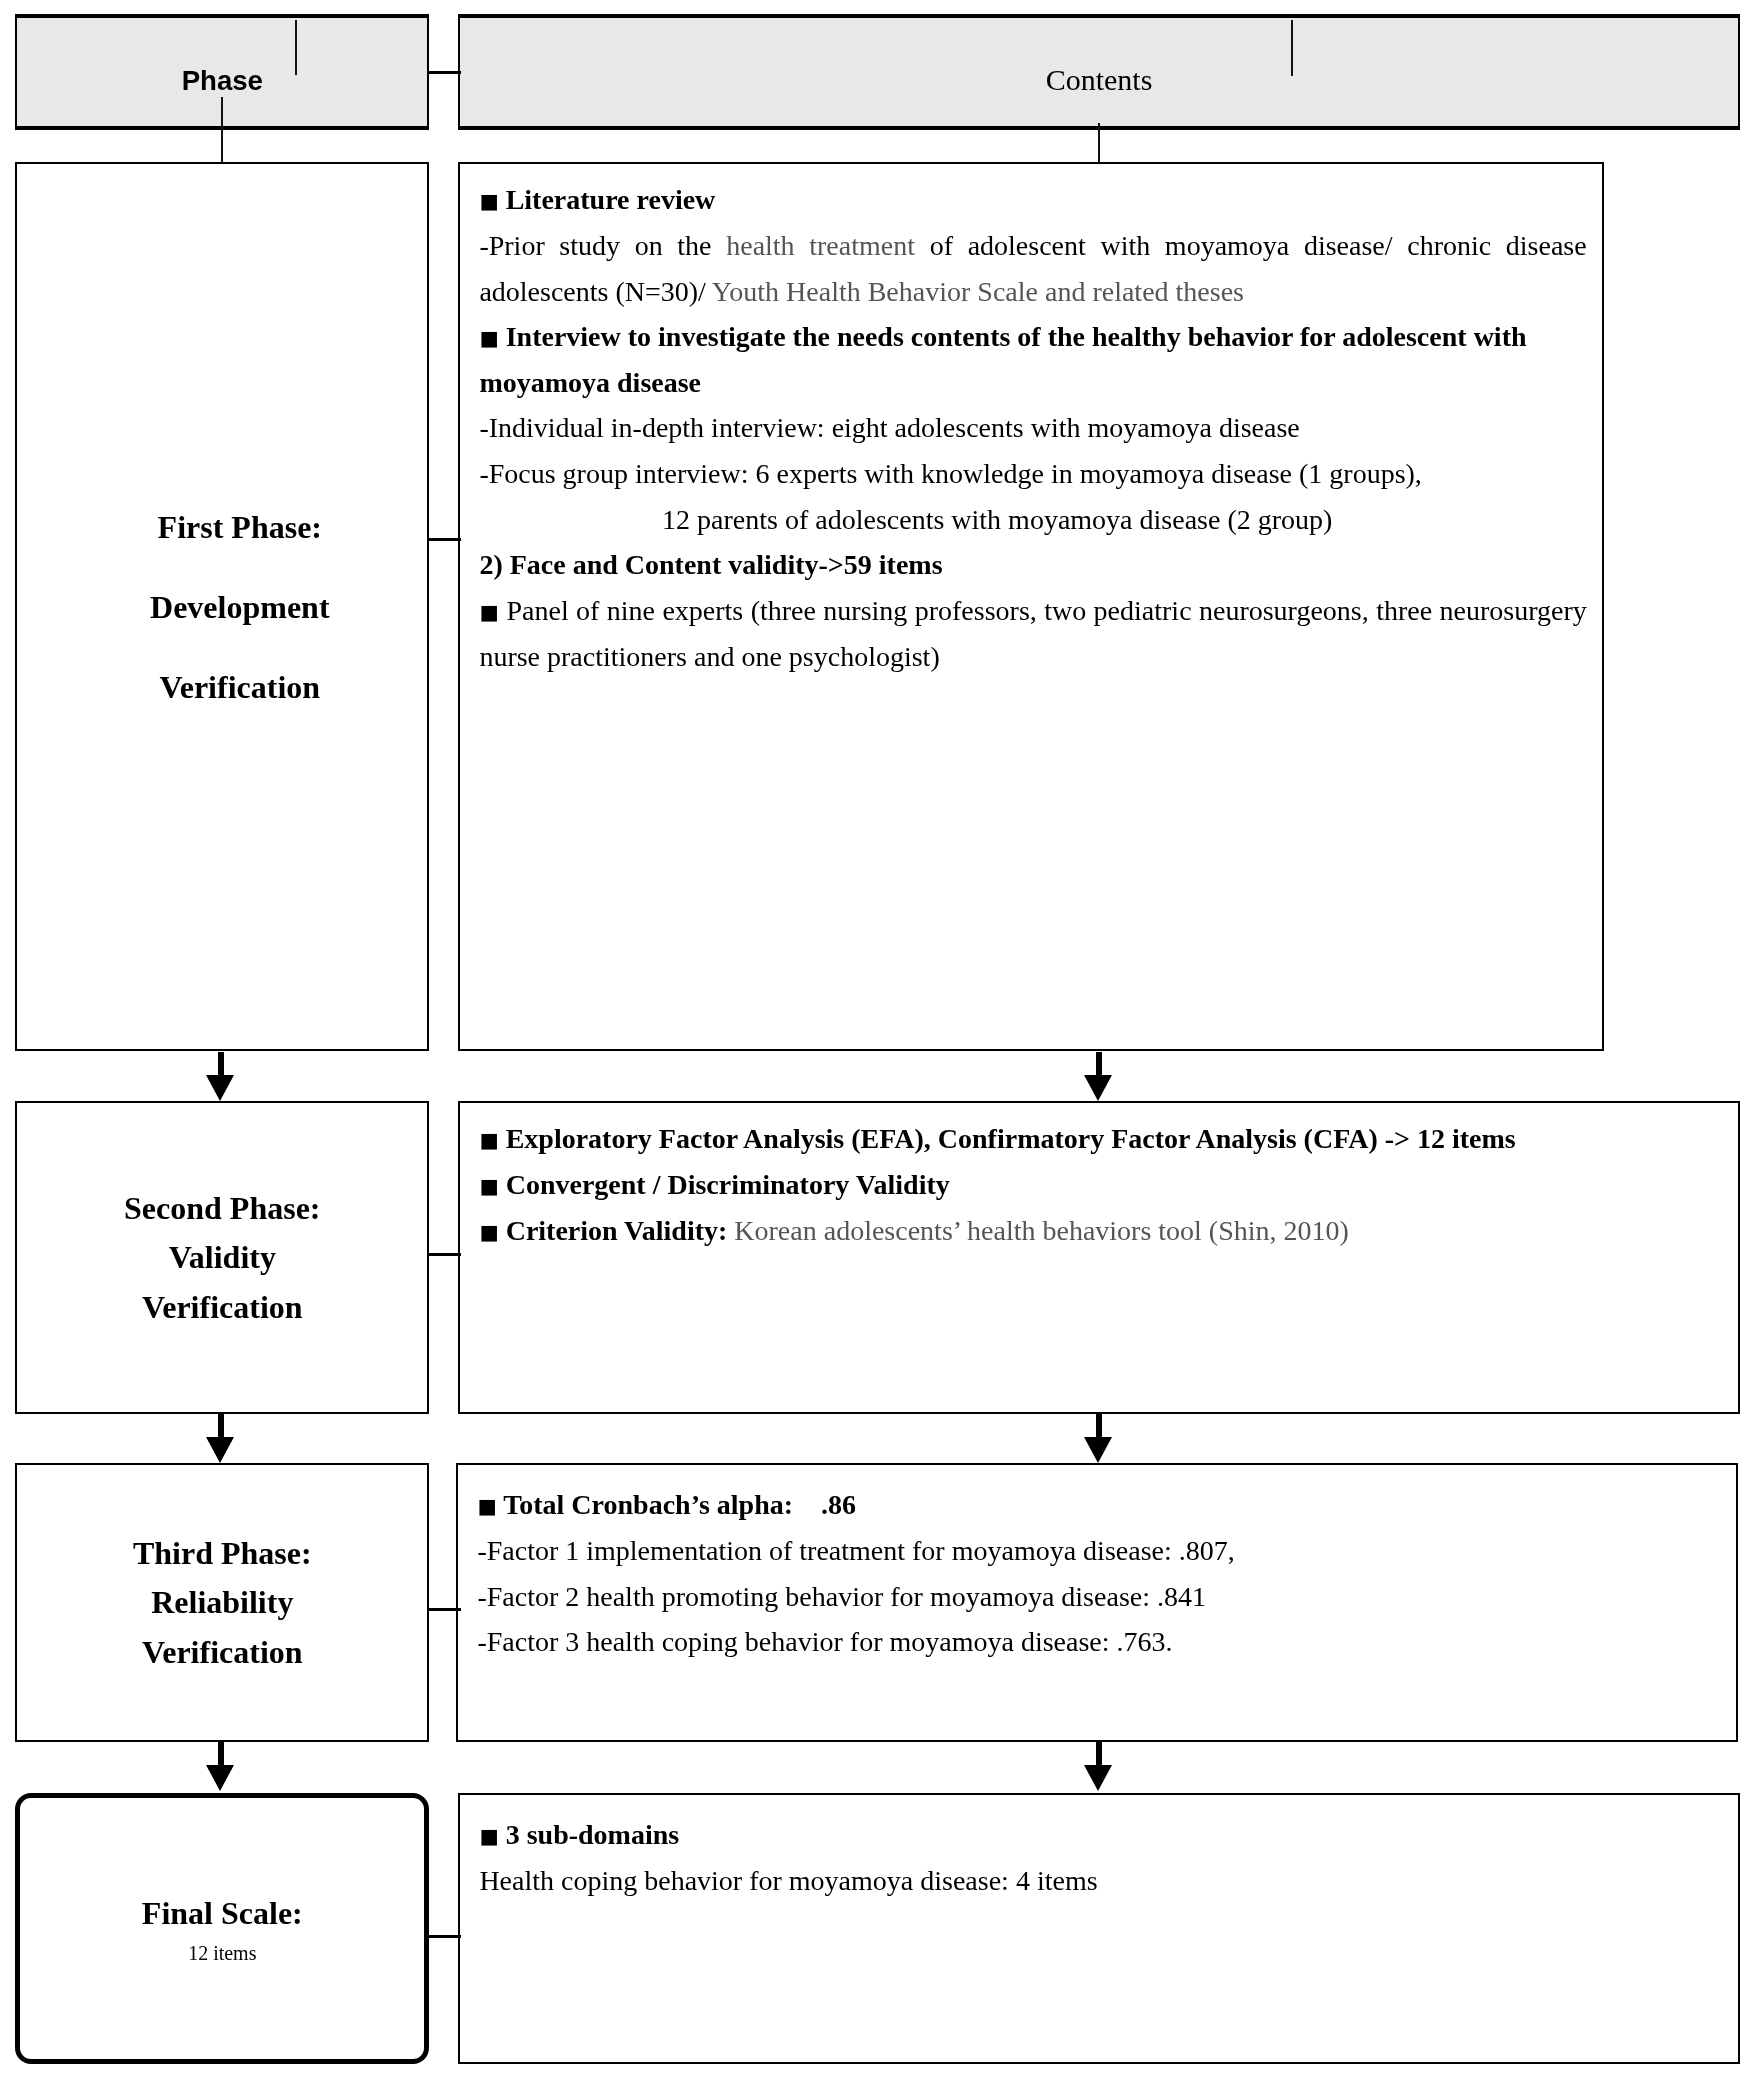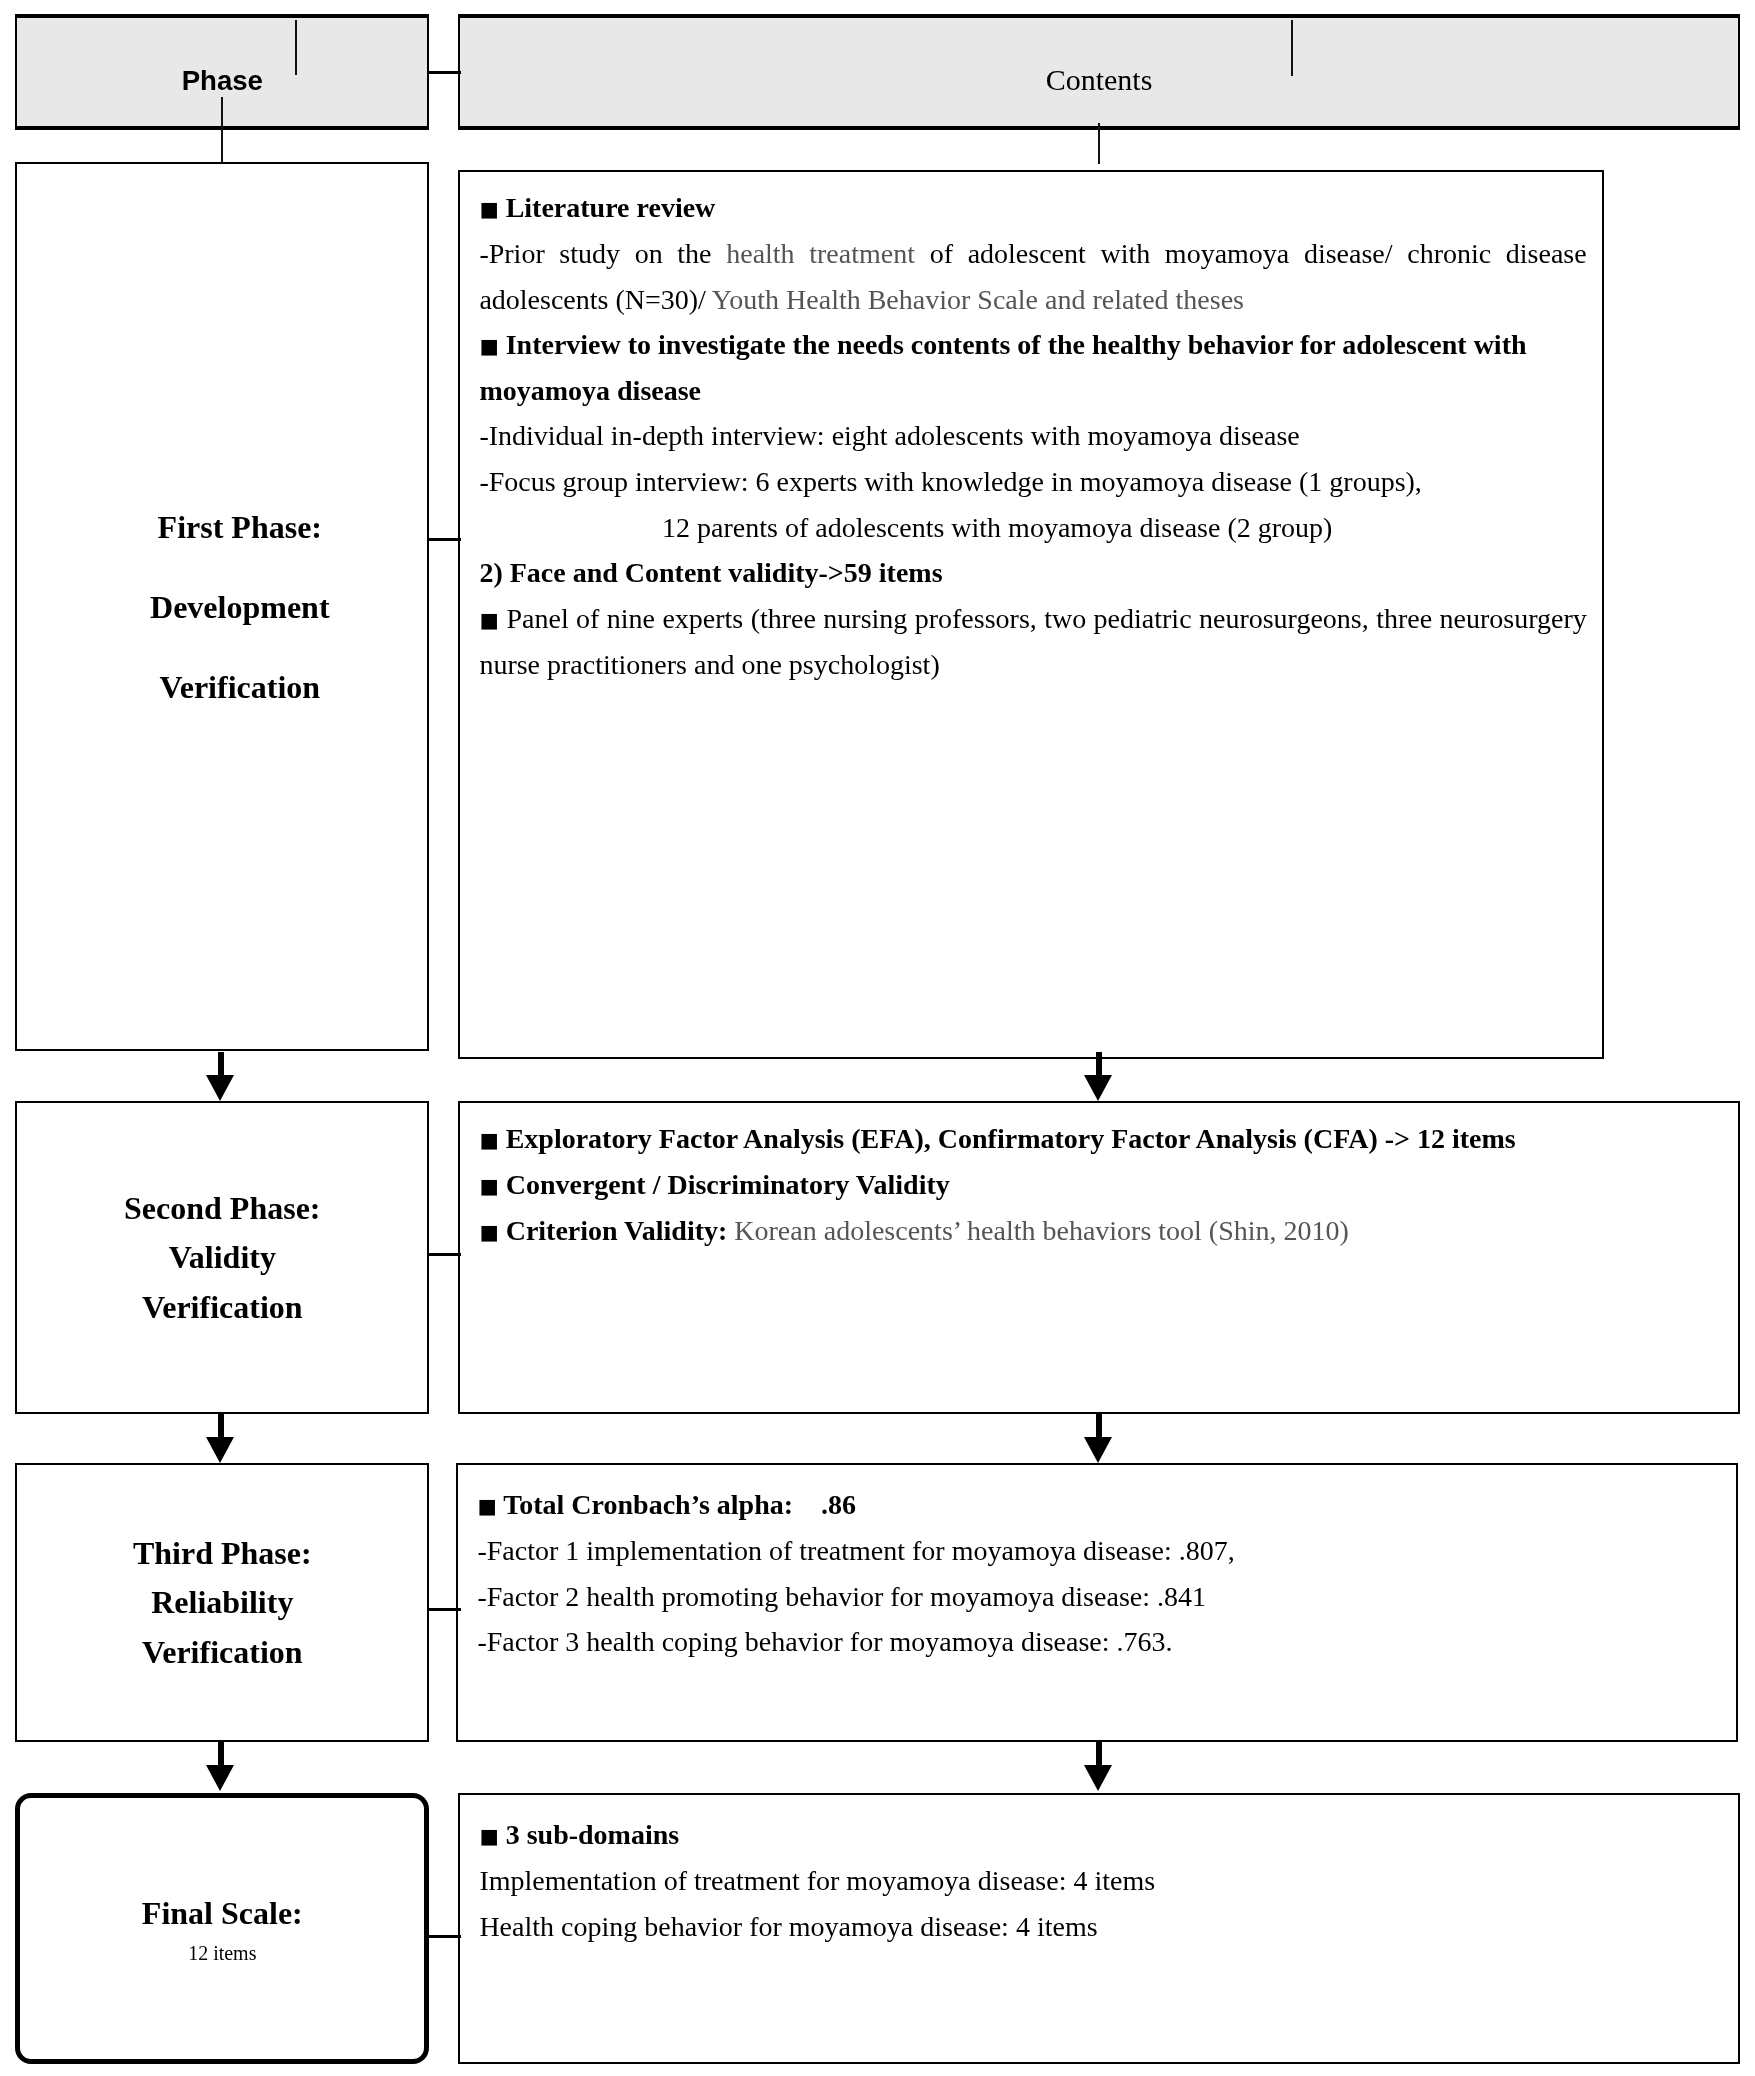--- a/index.html
+++ b/index.html
@@ -157,21 +157,21 @@
   <div class="vconn" style="left:1098px; top:123px; height:41px;"></div>
 
   <div class="box" style="left:15.3px; top:162px; width:414px; height:889px;">
     <div class="phase-inner">
       <span class="phase-line loose">First Phase:</span>
       <span class="phase-line loose">Development</span>
       <span class="phase-line loose">Verification</span>
     </div>
   </div>
 
-  <div class="box" style="left:458px; top:162px; width:1146px; height:889px;margin-top:8px;">
+  <div class="box" style="left:458px; top:162px; width:1146px; height:889px;">
     <div class="content-inner">
 
       <div class="cline bold">
         <span class="bullet">■</span>
         <span>Literature review</span>
       </div>
 
       <div class="cline just"><span>-Prior study on the </span><span class="gray">health treatment</span><span> of adolescent with moyamoya disease/ chronic disease adolescents (N=30)/ </span><span class="gray">Youth Health Behavior Scale and related theses</span></div>
 
       <div class="cline bold">
@@ -278,21 +278,20 @@
   </div>
 
   <div class="box" style="left:458px; top:1793px; width:1282px; height:271px;">
     <div class="content-inner" style="top:17.4px;">
 
       <div class="cline bold">
         <span class="bullet">■</span>
         <span>3 sub-domains</span>
       </div>
 
-      <div class="cline"><span>Implementation of treatment for moyamoya disease: 4 items</span></div>
 
 
       <div class="cline"><span>Health coping behavior for moyamoya disease: 4 items</span></div>
 
     </div>
   </div>
 
   <div class="hconn" style="left:428px; top:1935px; width:33px;"></div>
 
 </div>

